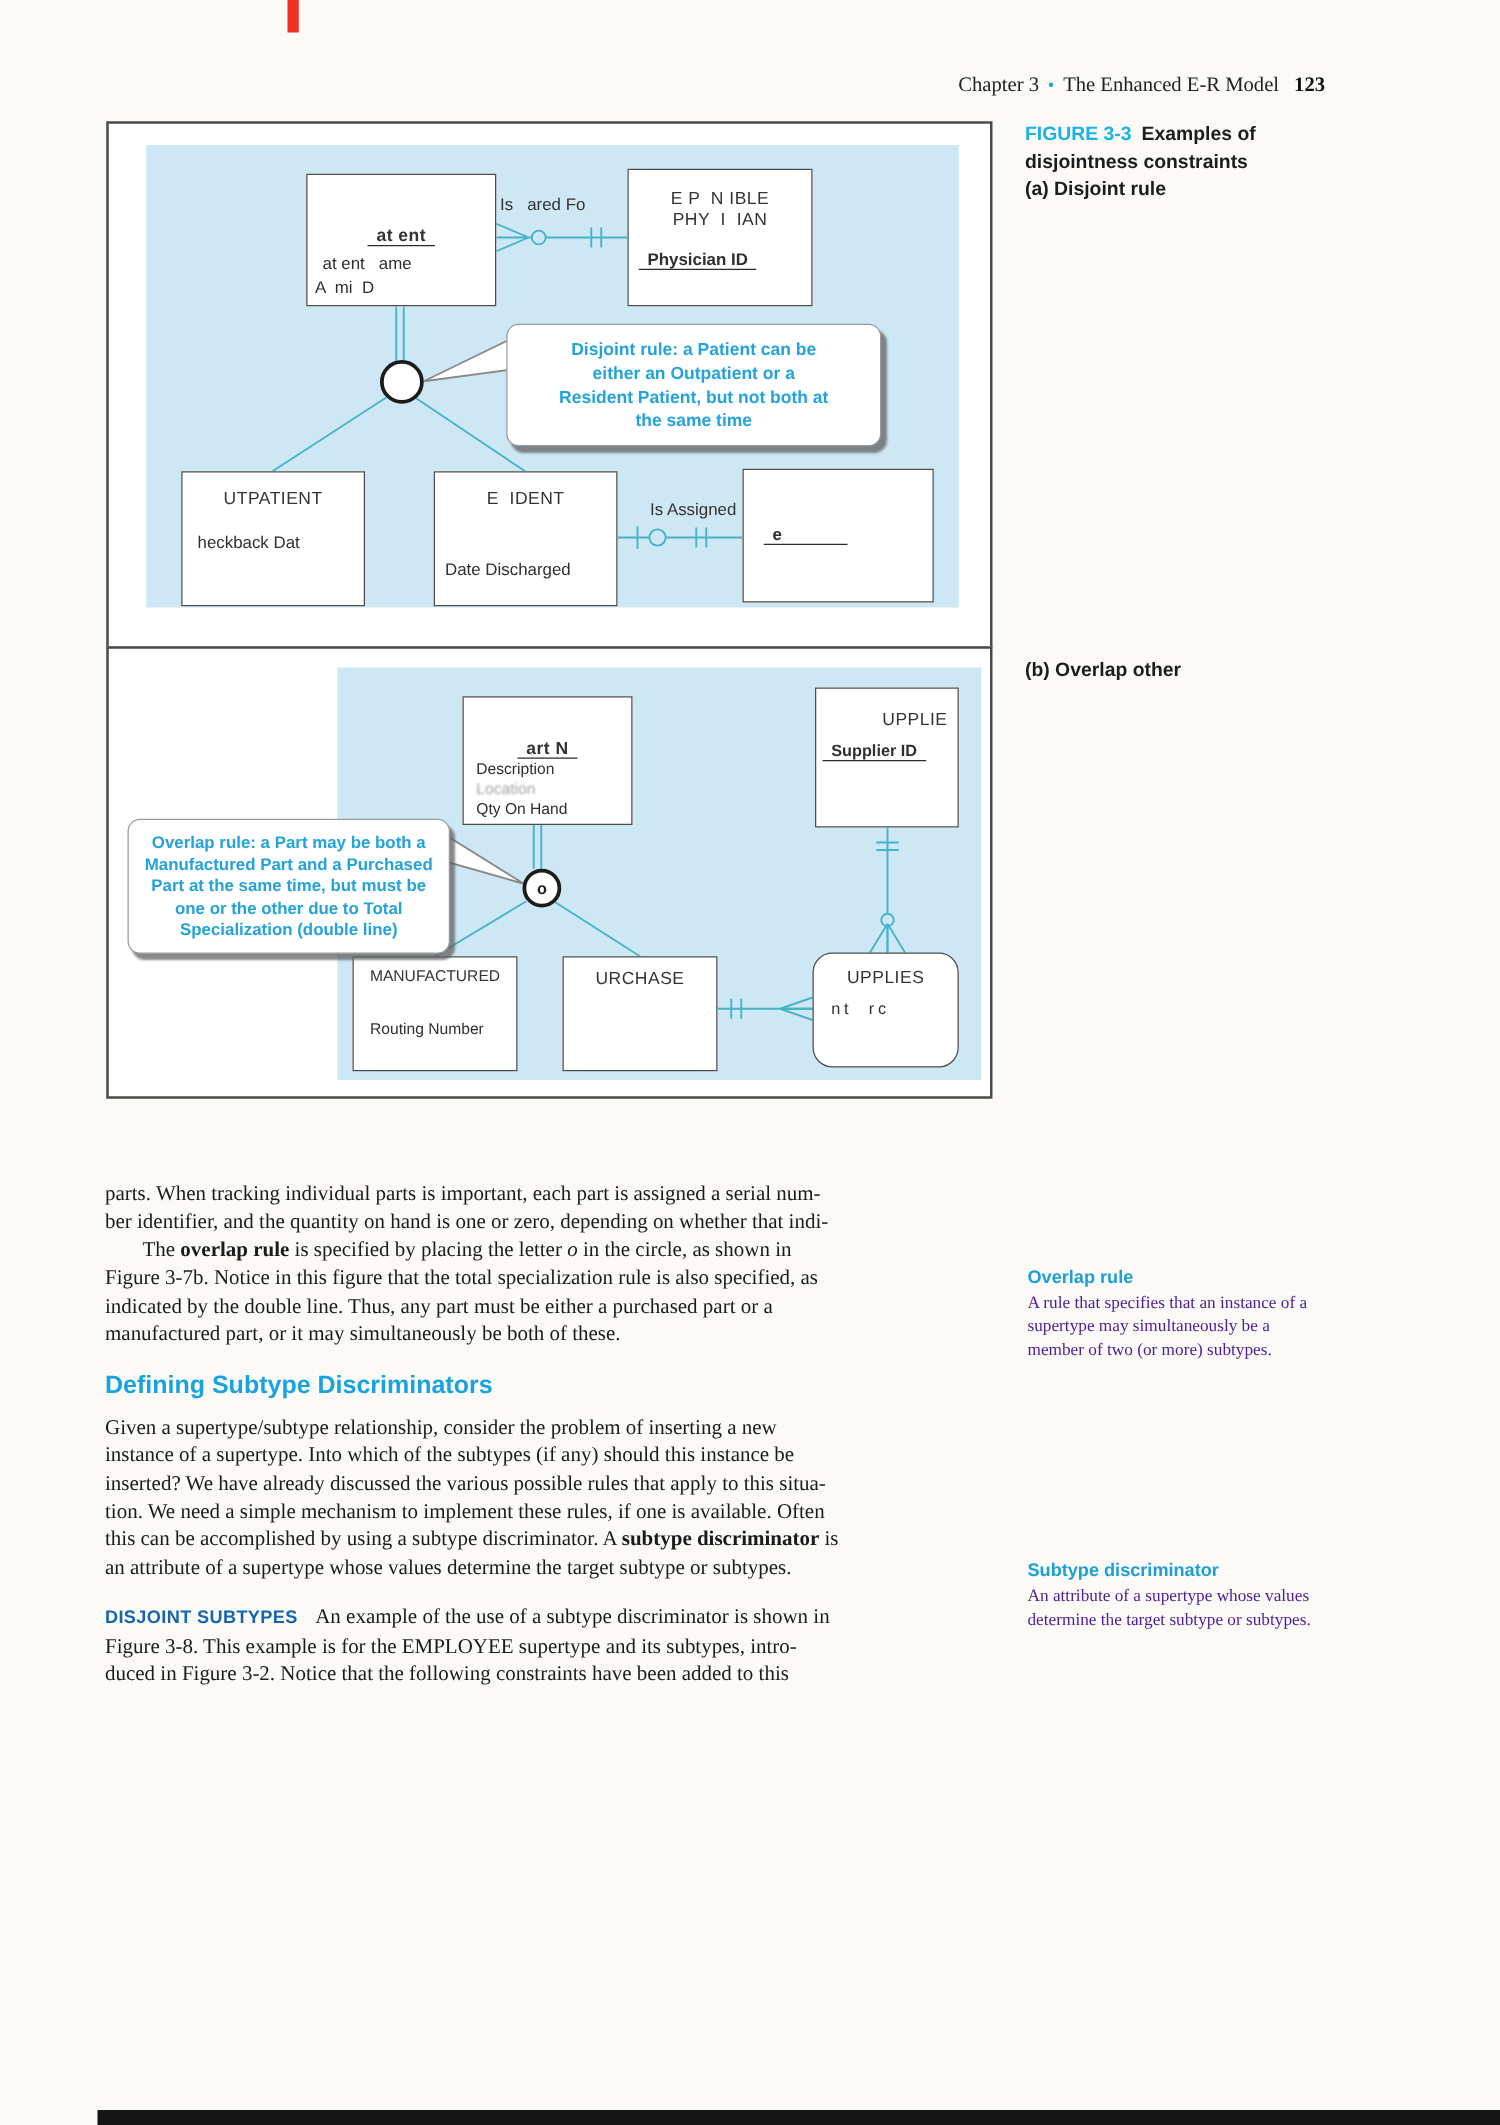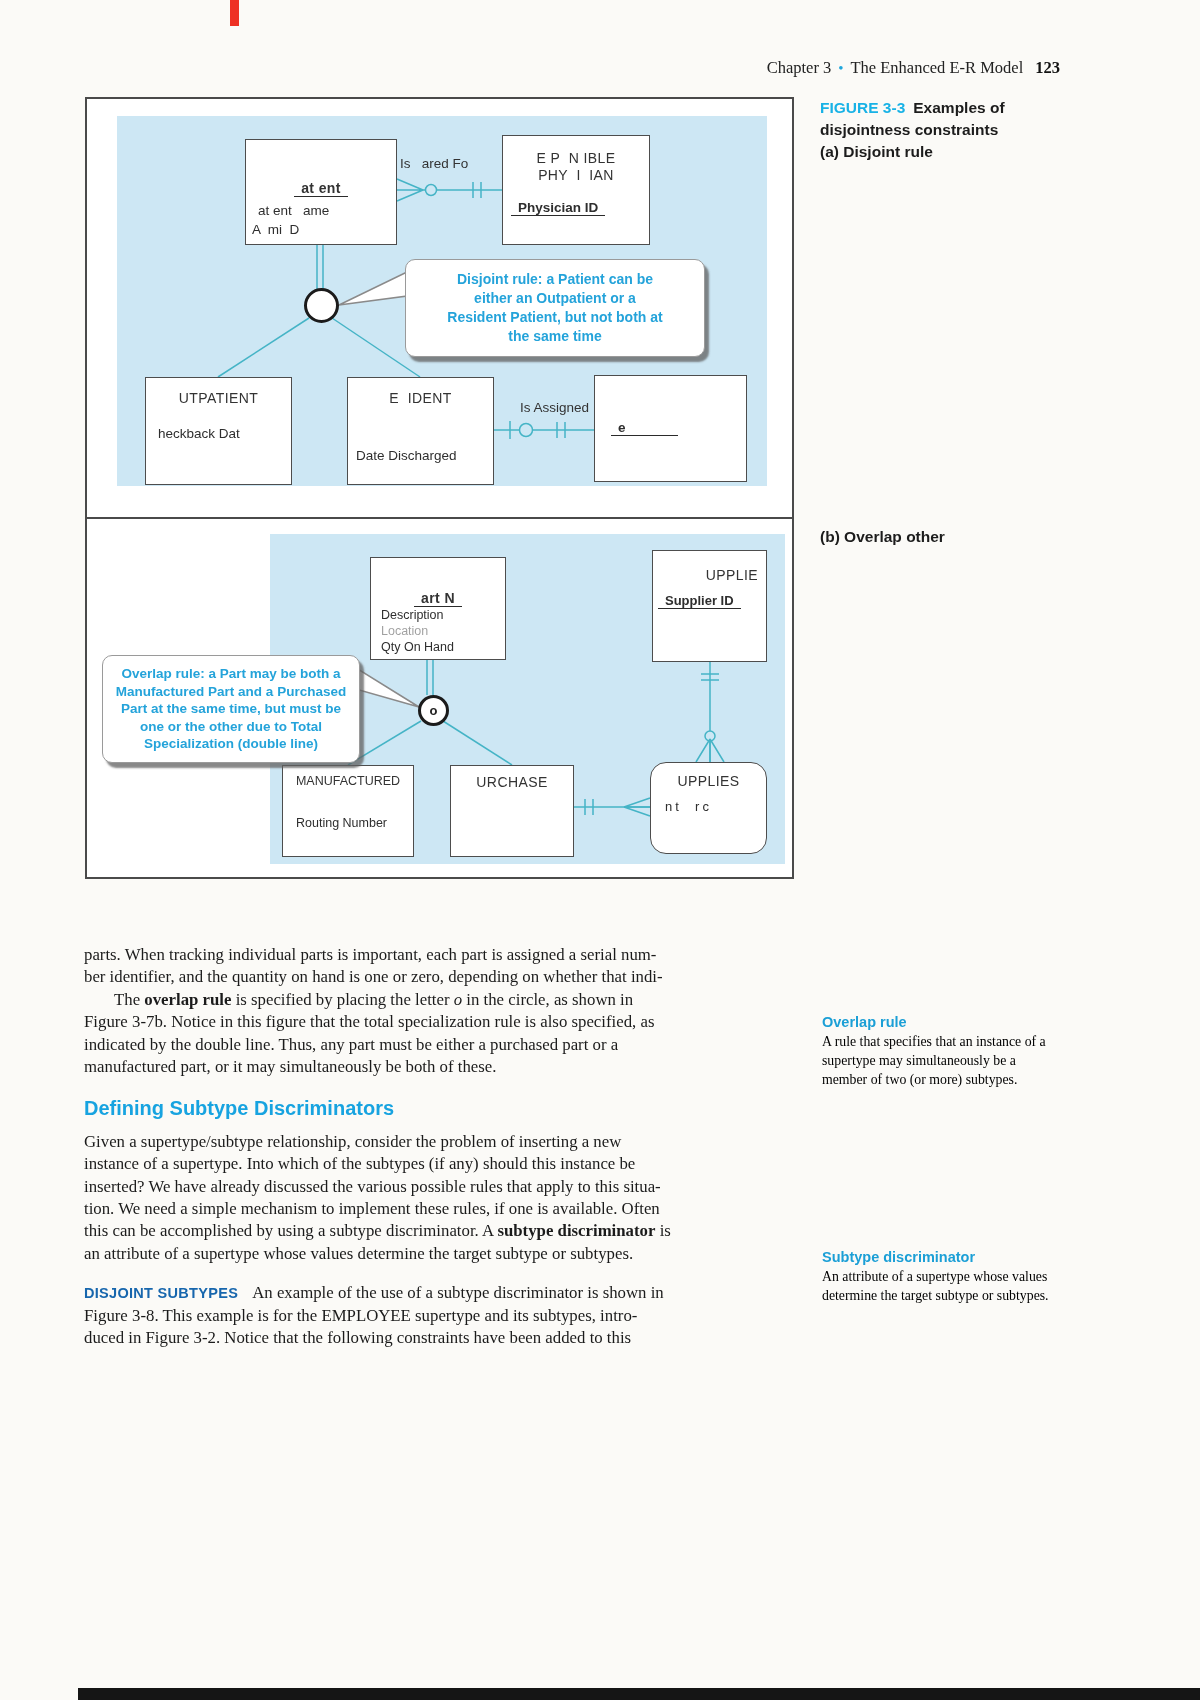--- a/index.html
+++ b/index.html
@@ -87,21 +87,21 @@
   .bheading{font-family:"Liberation Sans",sans-serif;font-weight:bold;font-size:20px;
             color:#17a3e0;margin:19px 0 11px 0;}
   .p4{margin-top:17px;}
   .runin{font-family:"Liberation Sans",sans-serif;font-weight:bold;font-size:14.5px;
          color:#1766ad;letter-spacing:.3px;margin-right:14px;}
   .b{font-weight:bold;} .i{font-style:italic;}
 
   
   .mnote{position:absolute;left:822px;width:238px;}
   .mnote .term{font-weight:bold;font-size:14.5px;color:#1b9fd6;margin-bottom:3px;}
-  .mnote .def{font-family:"Liberation Serif",serif;font-size:13.8px;line-height:1.36;color:#000000;}
+  .mnote .def{font-family:"Liberation Serif",serif;font-size:13.8px;line-height:1.36;color:#4c1d95;}
   .mn1{top:1014px;} .mn2{top:1249px;}
 
   .botbar{position:absolute;left:78px;top:1688px;width:1122px;height:12px;background:#151515;}
 </style>
 </head>
 <body>
 
 <div class="page">
 
   <div class="redmark"></div>

